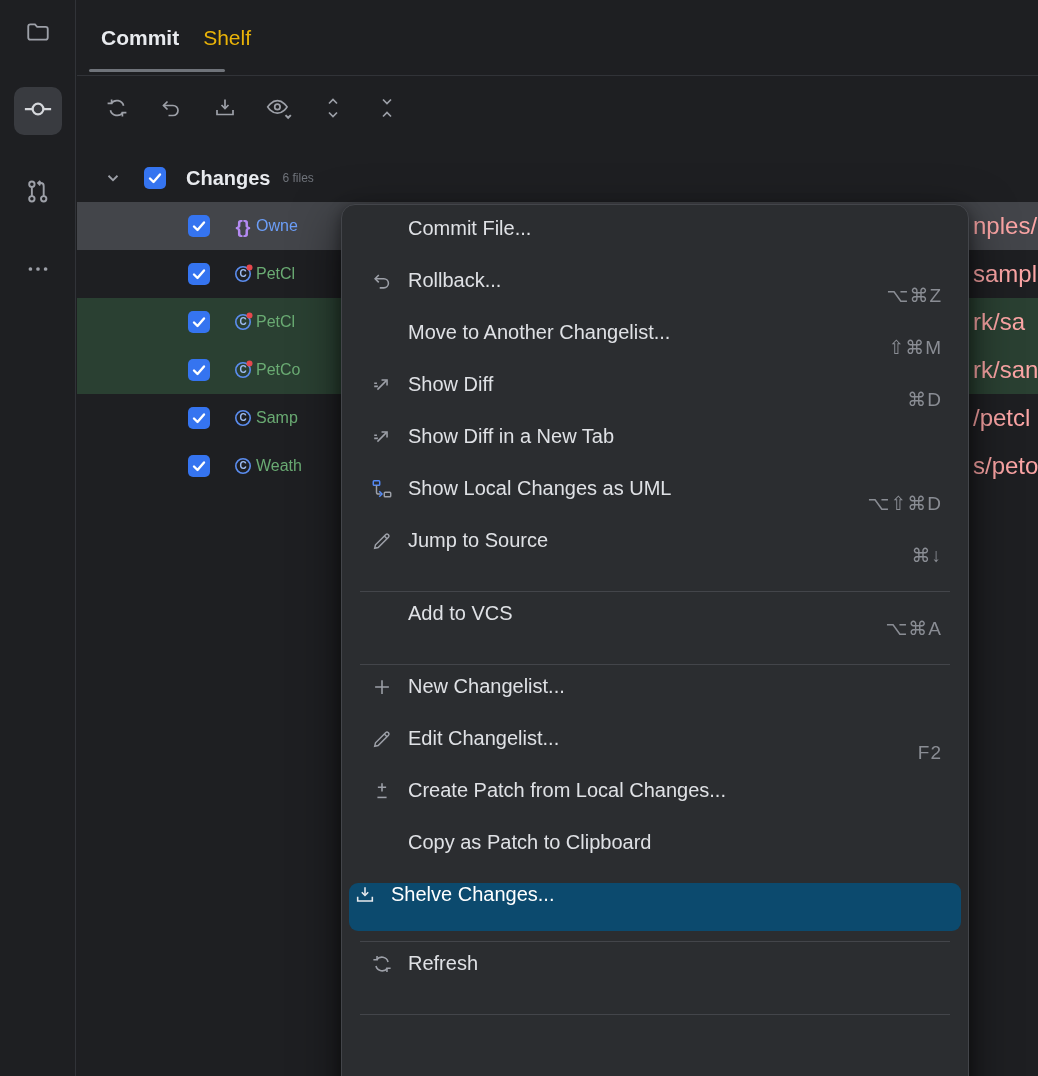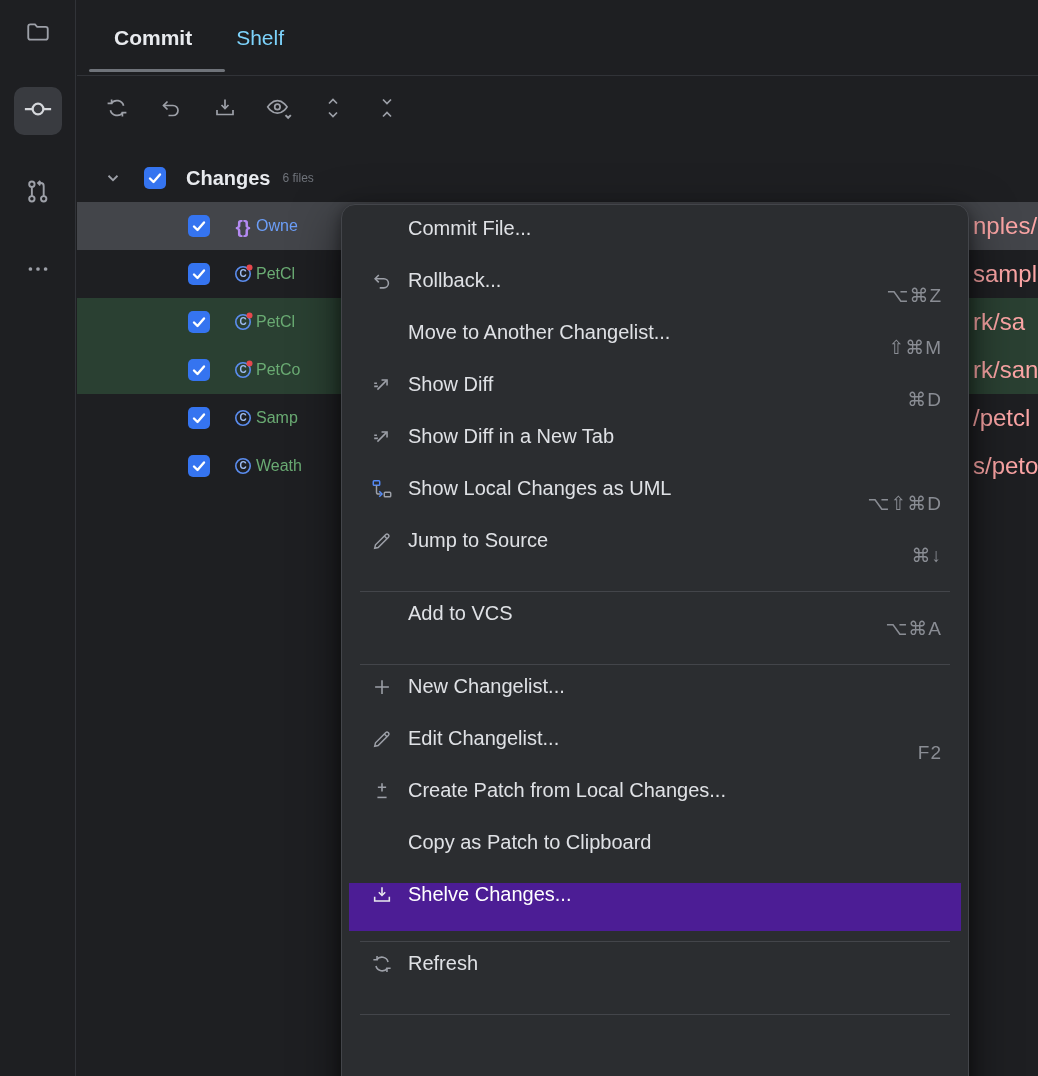--- a/index.html
+++ b/index.html
@@ -8,22 +8,22 @@
   body{position:relative}
 
   
   .stripe{position:absolute;left:0;top:0;width:76px;height:100%;background:#1e1f22;border-right:1px solid #313338}
   .sb-ic{position:absolute;left:50%;transform:translateX(-50%);width:48px;height:48px;
     display:flex;align-items:center;justify-content:center;border-radius:10px;color:#9da0a8}
   .sb-ic.active{background:#393b40;color:#d5d7db}
 
   
   .main{position:absolute;left:77px;top:0;right:0;height:100%;background:#1e1f22}
-  .tabbar{position:relative;height:76px;border-bottom:1px solid #313338;display:flex;align-items:center;padding-left:37px;gap:44px}
-  .tab{font-size:21px;color:#7dd3fc}
+  .tabbar{position:relative;height:76px;border-bottom:1px solid #313338;display:flex;align-items:center;padding-left:24px;gap:24px}
+  .tab{font-size:21px;color:#eab308}
   .tab.active{font-weight:700;color:#e8eaee}
   .tab-underline{position:absolute;left:12px;top:69px;width:136px;height:3px;background:#6f737a;border-radius:2px}
 
   .toolbar{display:flex;align-items:center;gap:26px;padding:20px 0 0 26px;color:#9da0a8}
   .tb-ic{width:28px;height:28px;display:flex;align-items:center;justify-content:center}
 
   
   .tree{position:absolute;left:0;top:154px;right:0}
   .row{position:relative;display:flex;align-items:center;height:48px;overflow:hidden;white-space:nowrap}
   .row.selected{background:#43454a}
@@ -42,21 +42,21 @@
   .frag{position:absolute;left:896px;color:#fca5a5;font-size:24px}
 
   
   .menu{position:absolute;left:341px;top:204px;width:628px;height:936px;background:#2b2d30;
     border:1px solid #43454a;border-radius:14px;padding-top:12px;z-index:10;
     box-shadow:0 16px 48px rgba(0,0,0,.55),0 4px 14px rgba(0,0,0,.4)}
   .mi{display:flex;height:52px;padding:0 26px 0 28px;font-size:20px;color:#dfe1e5}
   .mi-ic{width:24px;height:24px;margin-right:14px;flex:none;display:flex;align-items:center;justify-content:center;color:#9da0a8}
   .mi-label{flex:1}
   .mi-sc{color:#8a8d94;font-size:19px;letter-spacing:1px;display:flex;align-items:center}
-  .mi.hl{background:#4c1d95;border-radius:0;margin:0 7px;height:48px;padding:0 19px 0 21px;color:#fff}
+  .mi.hl{background:#0c4a6e;border-radius:9px;margin:0 7px;height:48px;padding:0 19px 0 4px;color:#fff}
   .mi.hl .mi-ic{color:#e8eaee}
   .sep{height:1px;background:#43454a;margin:10px 18px}
 </style>
 </head>
 <body>
 
 <div class="stripe">
   <div class="sb-ic" style="top:10px">
     <span>
       <svg width="26" height="26" viewBox="0 0 24 24">

